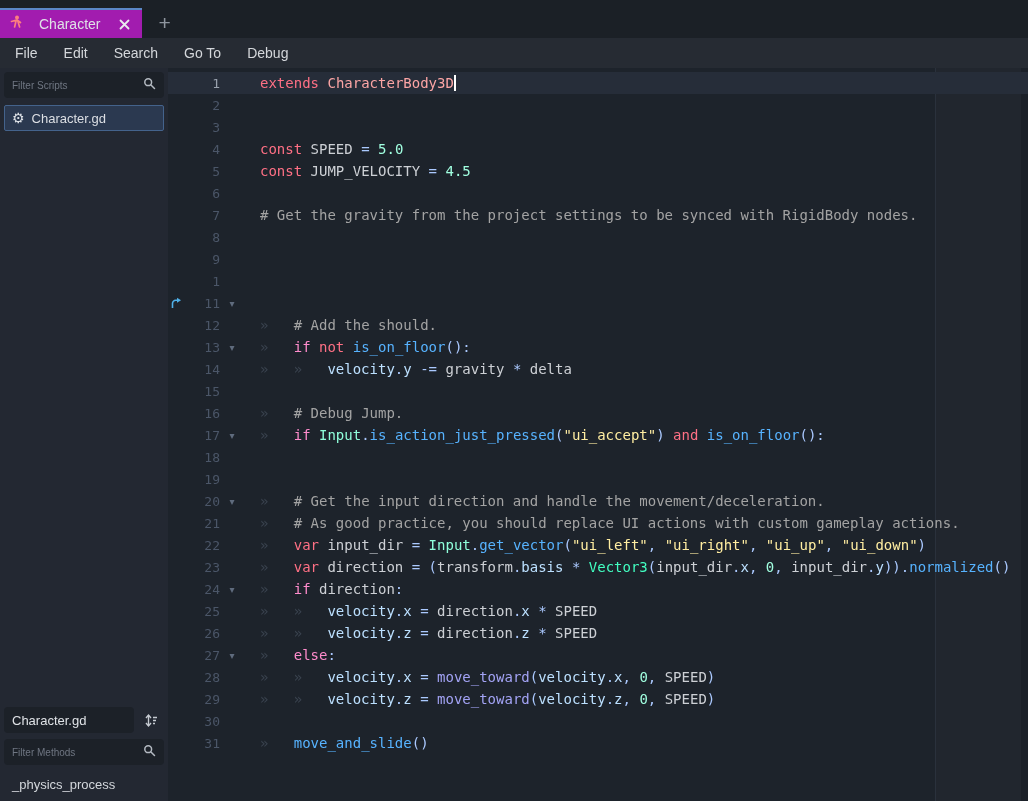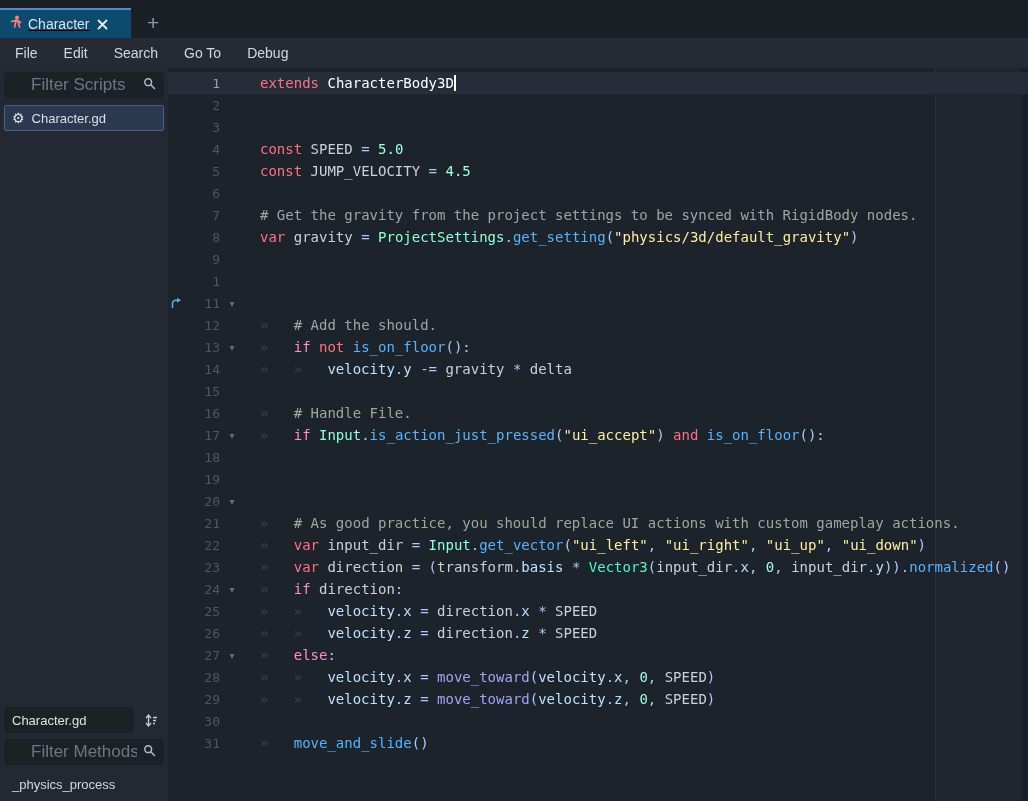--- a/index.html
+++ b/index.html
@@ -2,38 +2,38 @@
 <html><head>
 <meta charset="utf-8">
 <style>
   * { margin:0; padding:0; box-sizing:border-box; }
   html,body { width:1028px; height:801px; overflow:hidden; background:#1d232b;
               font-family:"Liberation Sans", sans-serif; }
   .app { width:1028px; height:801px; display:flex; flex-direction:column; }
 
   
   .tabbar { height:38px; background:#1b2026; display:flex; align-items:flex-end; flex:none; }
-  .tab { height:30px; background:#0c4a6e; border-top:2px solid #5b87c7;
-         display:flex; align-items:center; gap:5px; padding:0 10px 0 9px; min-width:131px;text-decoration:underline; }
+  .tab { height:30px; background:#a21caf; border-top:2px solid #5b87c7;
+         display:flex; align-items:center; gap:16px; padding:0 10px 0 9px; min-width:131px; }
   .tab-label { color:#dfe2e7; font-size:14px; }
   .tab-close { display:flex; align-items:center; justify-content:center; width:16px; height:16px; cursor:pointer; }
   .newtab { color:#8e959e; font-size:21px; padding:0 16px; height:30px; display:flex; align-items:center; }
 
   
   .menubar { height:30px; background:#262b33; display:flex; align-items:flex-end; padding-left:2px; flex:none; }
   .menu-item { color:#d4d7db; font-size:14px; padding:0 13px; height:100%; display:flex; align-items:center; }
 
   
   .main { flex:1; display:flex; min-height:0; }
 
   
   .left { width:168px; background:#232832; display:flex; flex-direction:column; padding:4px 4px 4px 4px; flex:none; }
   .search { height:26px; background:#1c2128; border-radius:4px; display:flex; align-items:center;
             padding:0 8px; gap:6px; flex:none; }
-  .search .ph { flex:1; color:#6f7682; font-size:17px; white-space:nowrap; overflow:hidden;margin-left:19px; }
+  .search .ph { flex:1; color:#6f7682; font-size:10px; white-space:nowrap; overflow:hidden; }
   .slist { flex:1; min-height:0; padding-top:7px; }
   .script-item { height:26px; display:flex; align-items:center; gap:7px; padding:0 7px;
                  color:#dcdfe4; font-size:13px; border-radius:2px; }
   .script-item.sel { background:#2b3950; border:1px solid #44638c; }
   .gear { color:#dfe3e8; font-size:14px; line-height:1; }
   .bottom { flex:none; display:flex; flex-direction:column; gap:6px; }
   .cur-row { display:flex; gap:4px; align-items:center; }
   .curscript { flex:1; height:26px; background:#1c2128; border-radius:4px; color:#dfe2e6;
                font-size:13px; display:flex; align-items:center; padding:0 8px; }
   .sortbtn { width:26px; height:26px; display:flex; align-items:center; justify-content:center; border-radius:3px; }
@@ -51,21 +51,21 @@
   .gi { width:16px; flex:none; display:flex; align-items:center; justify-content:center; }
   .ln { width:36px; flex:none; text-align:right; color:#4b5668; font-family:"DejaVu Sans Mono", monospace;
         font-size:13px; }
   .row.cur .ln { color:#99a1ad; }
   .fold { width:24px; flex:none; text-align:center; color:#5f6b7d; font-size:10px; }
   pre.cl { font-family:"DejaVu Sans Mono", monospace; font-size:14px; line-height:22px;
            padding-left:16px; white-space:pre; color:#cdd0d5; }
   .tabchar { display:inline-block; width:4ch; color:#3a434f; }
   .caret { display:inline-block; width:2px; height:16px; background:#ffffff; vertical-align:-3px; }
 
-  .s-kw{color:#ff7085} .s-ctrl{color:#ff8ccc} .s-etype{color:#8fffdb} .s-utype{color:#ffffff}
+  .s-kw{color:#ff7085} .s-ctrl{color:#ff8ccc} .s-etype{color:#8fffdb} .s-utype{color:#fca5a5}
   .s-btype{color:#42ffc2} .s-fn{color:#57b3ff} .s-gfn{color:#a3a3f5} .s-mem{color:#bce0ff}
   .s-str{color:#ffeda1} .s-num{color:#a1ffe0} .s-cmt{color:#a3a3a3} .s-txt{color:#cdd0d5}
   .s-sym{color:#abc9ff}
 </style>
 </head>
 <body>
 
 <div class="app">
 
   <div class="tabbar">
@@ -181,21 +181,20 @@
           <div class="row">
             <span class="gi"></span>
             <span class="ln">7</span>
             <span class="fold"></span>
             <pre class="cl"><span class="s-cmt"># Get the gravity from the project settings to be synced with RigidBody nodes.</span></pre>
           </div>
           <div class="row">
             <span class="gi"></span>
             <span class="ln">8</span>
             <span class="fold"></span>
-            <pre class="cl"><span class="s-kw">var</span><span class="s-txt"> gravity </span><span class="s-sym">=</span><span class="s-txt"> </span><span class="s-etype">ProjectSettings</span><span class="s-sym">.</span><span class="s-fn">get_setting</span><span class="s-sym">(</span><span class="s-str">"physics/3d/default_gravity"</span><span class="s-sym">)</span></pre>
           </div>
           <div class="row">
             <span class="gi"></span>
             <span class="ln">9</span>
             <span class="fold"></span>
             <pre class="cl"></pre>
           </div>
           <div class="row">
             <span class="gi"></span>
             <span class="ln">1</span>
@@ -233,21 +232,21 @@
           <div class="row">
             <span class="gi"></span>
             <span class="ln">15</span>
             <span class="fold"></span>
             <pre class="cl"></pre>
           </div>
           <div class="row">
             <span class="gi"></span>
             <span class="ln">16</span>
             <span class="fold"></span>
-            <pre class="cl"><span class="tabchar">»</span><span class="s-cmt"># Handle File.</span></pre>
+            <pre class="cl"><span class="tabchar">»</span><span class="s-cmt"># Debug Jump.</span></pre>
           </div>
           <div class="row">
             <span class="gi"></span>
             <span class="ln">17</span>
             <span class="fold">▾</span>
             <pre class="cl"><span class="tabchar">»</span><span class="s-ctrl">if</span><span class="s-txt"> </span><span class="s-etype">Input</span><span class="s-sym">.</span><span class="s-fn">is_action_just_pressed</span><span class="s-sym">(</span><span class="s-str">"ui_accept"</span><span class="s-sym">)</span><span class="s-txt"> </span><span class="s-kw">and</span><span class="s-txt"> </span><span class="s-fn">is_on_floor</span><span class="s-sym">():</span></pre>
           </div>
           <div class="row">
             <span class="gi"></span>
             <span class="ln">18</span>
@@ -256,20 +255,21 @@
           <div class="row">
             <span class="gi"></span>
             <span class="ln">19</span>
             <span class="fold"></span>
             <pre class="cl"></pre>
           </div>
           <div class="row">
             <span class="gi"></span>
             <span class="ln">20</span>
             <span class="fold">▾</span>
+            <pre class="cl"><span class="tabchar">»</span><span class="s-cmt"># Get the input direction and handle the movement/deceleration.</span></pre>
           </div>
           <div class="row">
             <span class="gi"></span>
             <span class="ln">21</span>
             <span class="fold"></span>
             <pre class="cl"><span class="tabchar">»</span><span class="s-cmt"># As good practice, you should replace UI actions with custom gameplay actions.</span></pre>
           </div>
           <div class="row">
             <span class="gi"></span>
             <span class="ln">22</span>

